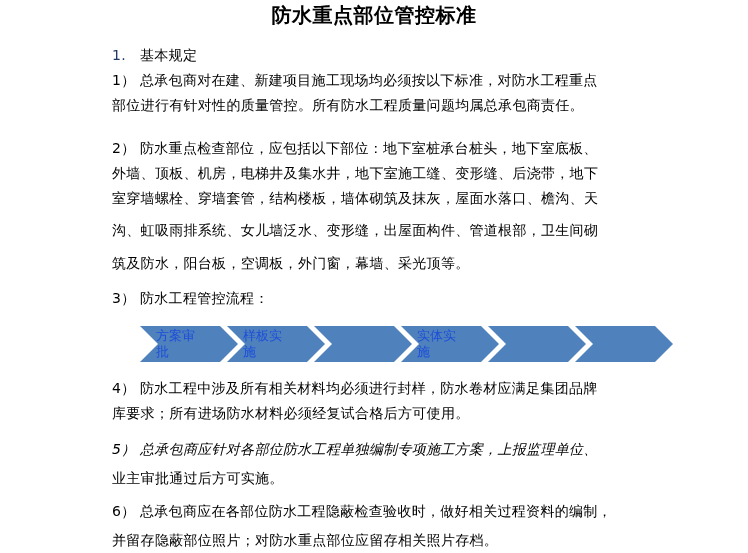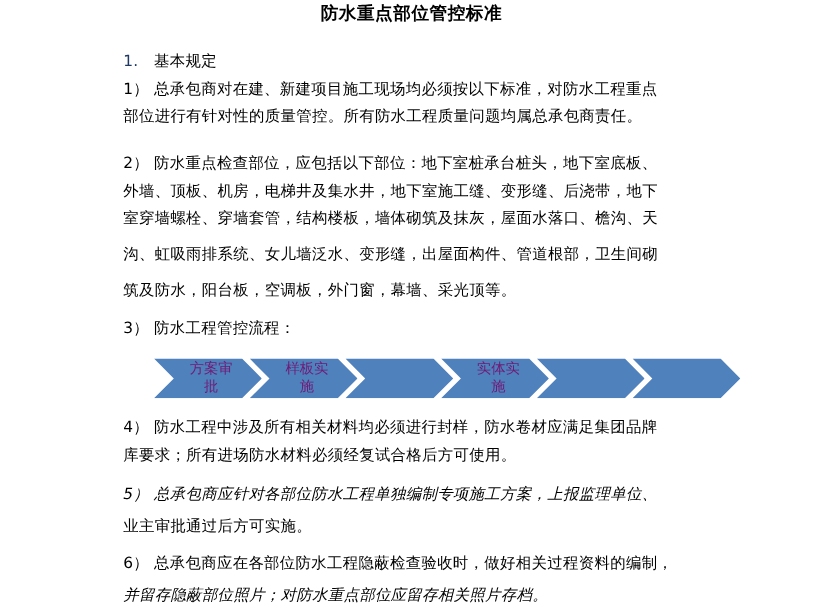--- a/index.html
+++ b/index.html
@@ -1,27 +1,27 @@
 <!DOCTYPE html>
 <html><head>
 <meta charset="utf-8">
 <style>
   html, body { margin: 0; padding: 0; background: #ffffff; }
   body { width: 748px; height: 553px; overflow: hidden; position: relative;
          font-family: "DejaVu Sans", sans-serif; color: #000; }
   .title { position: absolute; left: 0; width: 748px; top: 2px; text-align: center;
-           font-size: 16px; font-weight: bold; letter-spacing: 0.5px; }
+           font-size: 20px; font-weight: bold; letter-spacing: 0.5px; }
   .line { position: absolute; left: 112px; font-size: 14px; white-space: nowrap; letter-spacing: 0.3px; }
   .num { display: inline-block; width: 28px; }
   .num1 { color: #1f3864; }
   .flow { position: absolute; left: 140px; top: 326px; width: 532px; height: 36px; }
   .chev { position: absolute; top: 0; height: 36px; width: 98px; }
   .chev svg { position: absolute; left: 0; top: 0; }
-  .chev .lbl { position: absolute; left: 16px; right: 10px; top: 2px; text-align: center;
-               font-size: 13px; line-height: 16px; color: #701a75; }
+  .chev .lbl { position: absolute; left: 16px; right: 10px; top: 2px; 
+               font-size: 13px; line-height: 16px; color: #1d4ed8; }
 </style>
 </head>
 <body>
 
 <div class="title">防水重点部位管控标准</div>
 
 <div class="line" style="top:47px;">
   <span class="num num1">1.</span><span>基本规定</span>
 </div>
 
@@ -77,13 +77,13 @@
         <polygon points="0,0 80,0 98,18 80,36 0,36 18,18" fill="#4f81bd"></polygon>
       </svg>
   </div>
 </div>
 
 <div class="line" style="top:380px;"><span class="num">4）</span><span>防水工程中涉及所有相关材料均必须进行封样，防水卷材应满足集团品牌</span></div>
 <div class="line" style="top:405px;"><span>库要求；所有进场防水材料必须经复试合格后方可使用。</span></div>
 <div class="line" style="top:441px;font-style:italic;"><span class="num">5）</span><span>总承包商应针对各部位防水工程单独编制专项施工方案，上报监理单位、</span></div>
 <div class="line" style="top:470px;"><span>业主审批通过后方可实施。</span></div>
 <div class="line" style="top:503px;"><span class="num">6）</span><span>总承包商应在各部位防水工程隐蔽检查验收时，做好相关过程资料的编制，</span></div>
-<div class="line" style="top:532px;font-style:italic;"><span>并留存隐蔽部位照片；对防水重点部位应留存相关照片存档。</span></div>
+<div class="line" style="top:532px;"><span>并留存隐蔽部位照片；对防水重点部位应留存相关照片存档。</span></div>
 
 </body></html>

